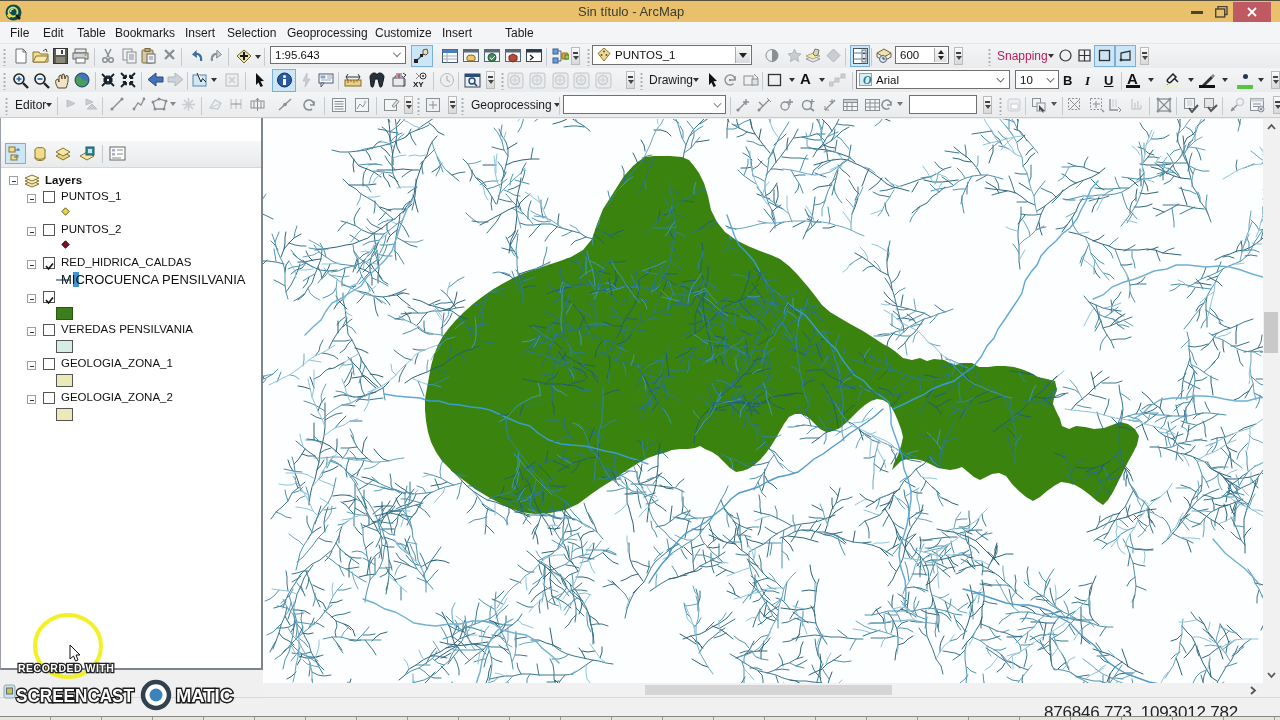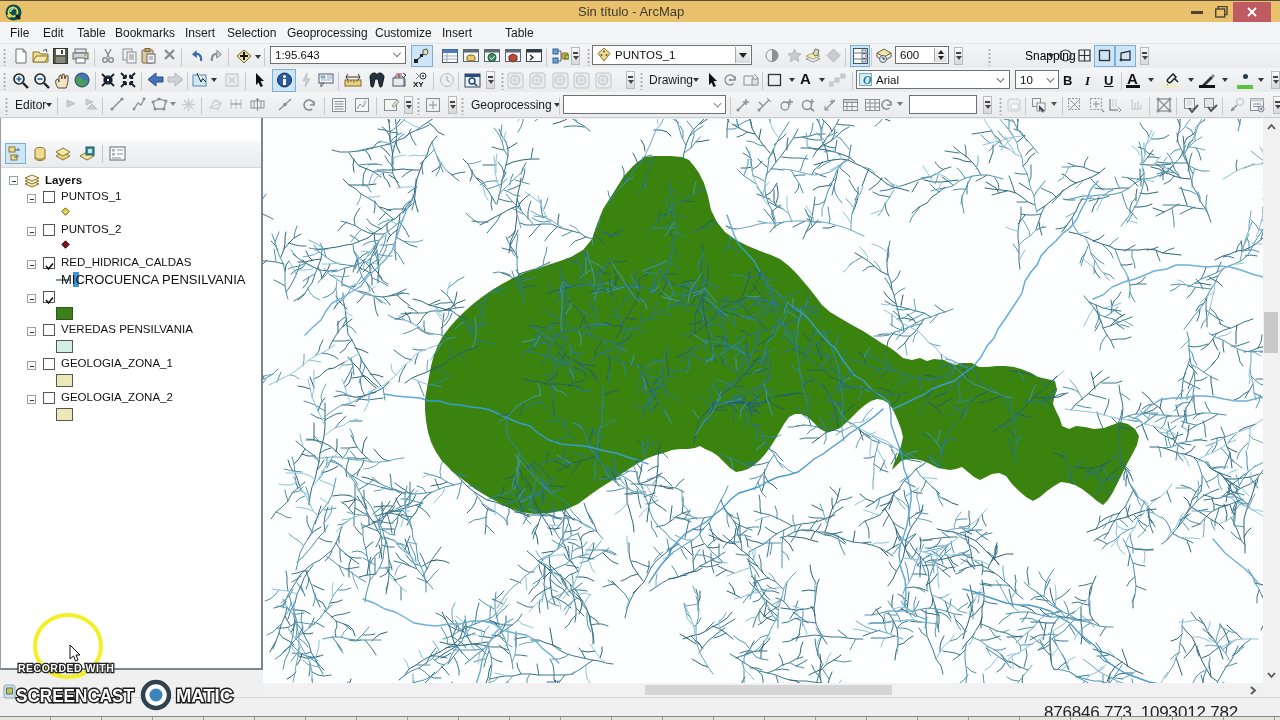--- a/index.html
+++ b/index.html
@@ -207,21 +207,21 @@
     <div style="position:absolute;right:1px;top:1px;width:13px;height:14px;background:linear-gradient(#fafafa,#dcdee2);border-left:1px solid #aaa">
       <div style="margin:2px 0 0 2.5px;width:0;height:0;border-left:3.5px solid transparent;border-right:3.5px solid transparent;border-bottom:4px solid #222"></div>
       <div style="margin:2px 0 0 2.5px;width:0;height:0;border-left:3.5px solid transparent;border-right:3.5px solid transparent;border-top:4px solid #222"></div>
     </div>
   </div>
 <div style="position:absolute;left:954px;top:47px;width:9px;height:18px;background:linear-gradient(#fcfcfc,#d8d8d8);border:1px solid #bbb">
     <div style="position:absolute;left:1px;top:8px;width:0;height:0;border-left:3px solid transparent;border-right:3px solid transparent;border-top:4px solid #444"></div>
     <div style="position:absolute;left:1px;top:4px;width:5px;height:2px;background:#444"></div>
   </div>
 <div class="grip" style="left:988px;top:48px;height:18px"></div>
-<div style="position:absolute;left:1025px;top:49px;font-size:12px;color:#000000;letter-spacing:0;white-space:nowrap">Snapping</div>
+<div style="position:absolute;left:997px;top:49px;font-size:12px;color:#be185d;letter-spacing:0;white-space:nowrap">Snapping</div>
 <div style="position:absolute;left:1048px;top:54px;width:0;height:0;border-left:3.5px solid transparent;border-right:3.5px solid transparent;border-top:4px solid #333"></div>
 <svg class="ic" style="left:1059px;top:49px" width="13" height="13" viewBox="0 0 13 13">
     <circle cx="6.5" cy="6.5" r="5.5" fill="none" stroke="#333" stroke-width="1.2"></circle>
   </svg>
 <svg class="ic" style="left:1078px;top:49px" width="13" height="13" viewBox="0 0 13 13">
     <path d="M1 1h11v11H1zM1 6.5h11M6.5 1v11" fill="none" stroke="#333" stroke-width="1.2"></path>
   </svg>
 <div style="position:absolute;left:1094px;top:45px;width:21px;height:22px;background:#cde6f7;border:1px solid #7ab0d4"></div>
 <svg class="ic" style="left:1098px;top:49px" width="13" height="13" viewBox="0 0 13 13">
     <rect x="1.5" y="1.5" width="10" height="10" fill="none" stroke="#333" stroke-width="1.3"></rect>

